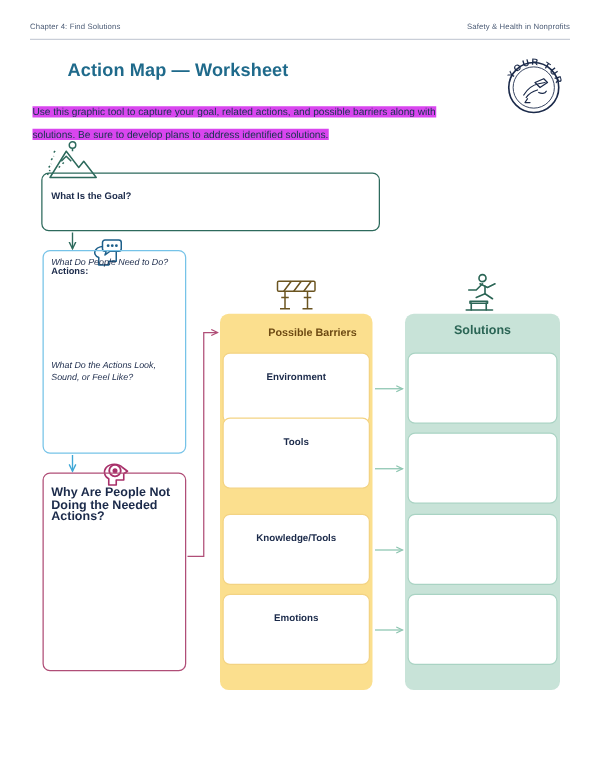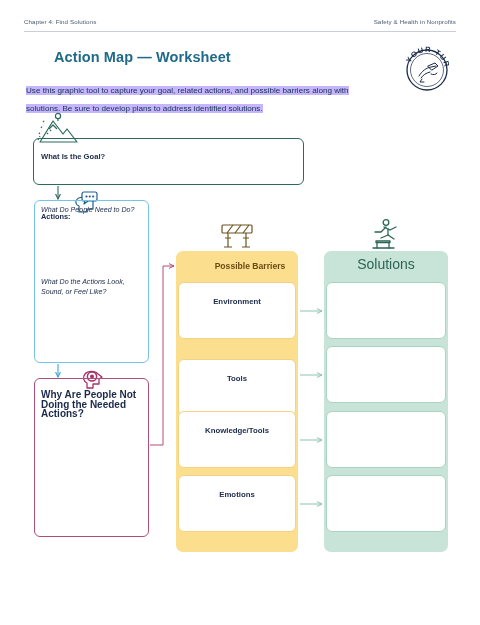--- a/index.html
+++ b/index.html
@@ -54,21 +54,21 @@
     margin-left: 28px;
   }
   .intro-block {
     position: absolute;
     top: 79px;
     left: 26px;
     width: 340px;
   }
   .intro-line {
     display: inline;
-    background: #c4b5fd;
+    background: #d946ef;
     font-size: 8.1px;
     line-height: 11.5px;
     color: #15314d;
     box-decoration-break: clone;
     -webkit-box-decoration-break: clone;
   }
 
   
   .your-turn-badge {
     position: absolute;
@@ -138,21 +138,21 @@
     left: 41px;
     top: 206px;
     font-size: 7.1px;
     font-style: italic;
     color: #1b2a4a;
     white-space: nowrap;
   }
   .actions-q2 {
     position: absolute;
     left: 41px;
-    top: 278px;
+    top: 288px;
     font-size: 7.1px;
     font-style: italic;
     line-height: 9.5px;
     color: #1b2a4a;
     width: 105px;
   }
   .speech-head-icon {
     position: absolute;
     left: 73px;
     top: 190px;
@@ -232,22 +232,22 @@
   }
   .solutions-header {
     position: absolute;
     left: 324px;
     top: 251px;
     width: 124px;
     height: 26px;
     display: flex;
     align-items: center;
     justify-content: center;
-    font-size: 14px;
-    font-weight: normal;
+    font-size: 10px;
+    font-weight: bold;
     color: #2b6555;
   }
   .solution-icon {
     position: absolute;
     left: 366px;
     top: 218px;
     width: 40px;
     height: 34px;
   }
 
@@ -416,21 +416,21 @@
     </g>
   </svg>
 </div>
 
 <div class="barriers-column"></div>
 <div class="barriers-header">Possible Barriers</div>
 
 <div class="barrier-card" style="top:282px">
   <span class="card-label">Environment</span>
 </div>
-<div class="barrier-card" style="top:359px">
+<div class="barrier-card" style="top:334px">
   <span class="card-label">Tools</span>
 </div>
 <div class="barrier-card" style="top:411px">
   <span class="card-label">Knowledge/Tools</span>
 </div>
 <div class="barrier-card" style="top:475px">
   <span class="card-label">Emotions</span>
 </div>
 
 <div class="solutions-column"></div>

